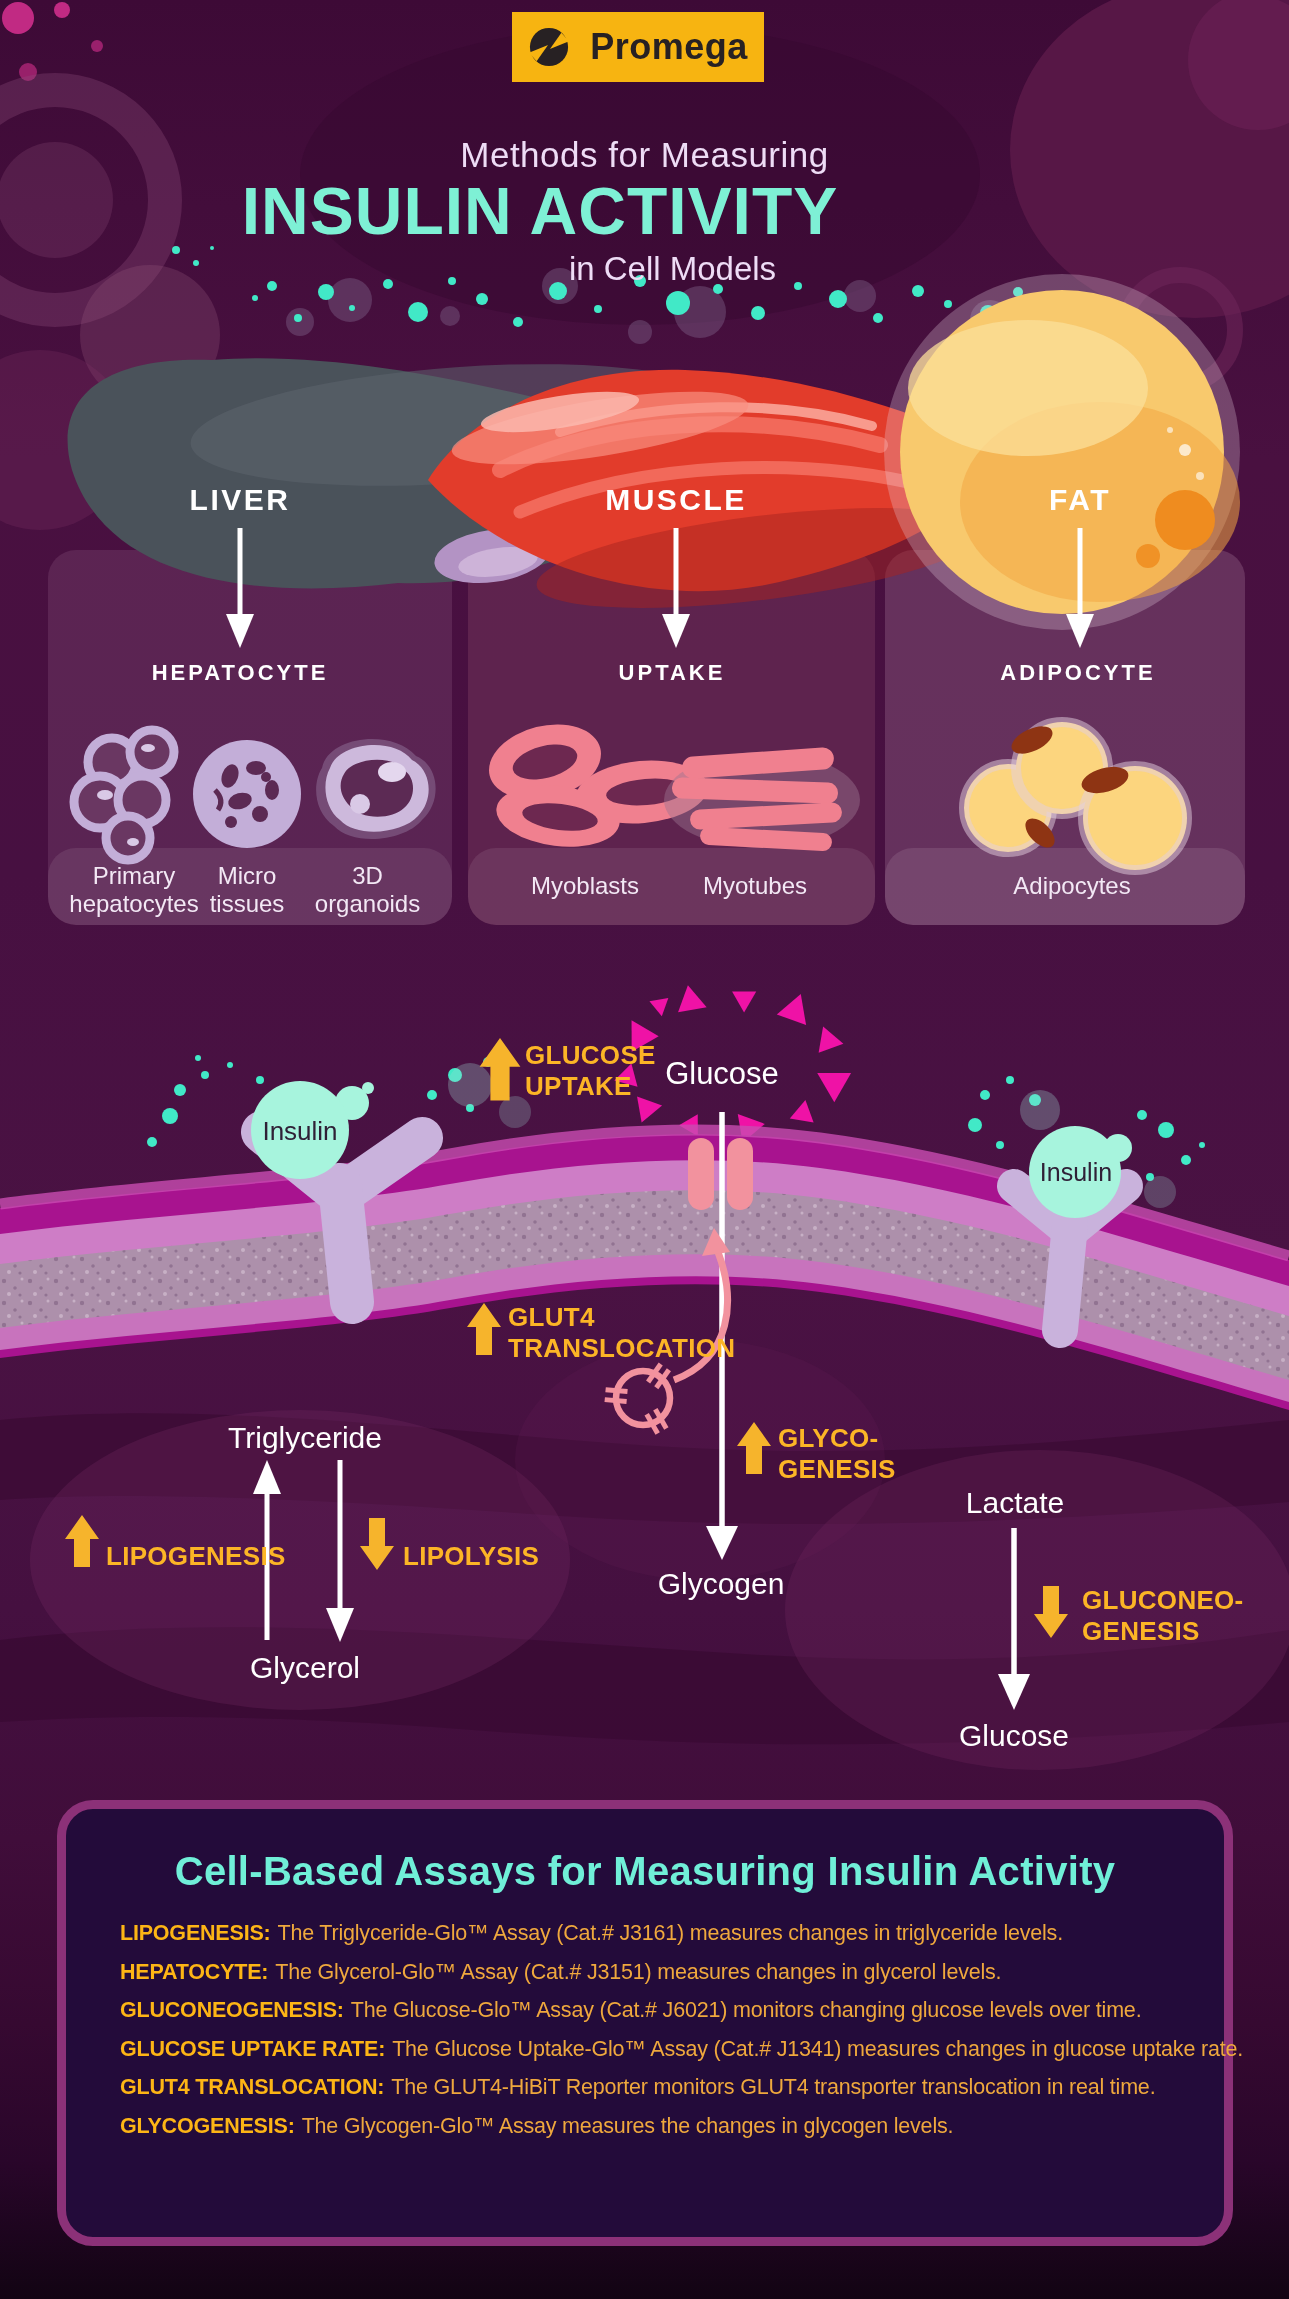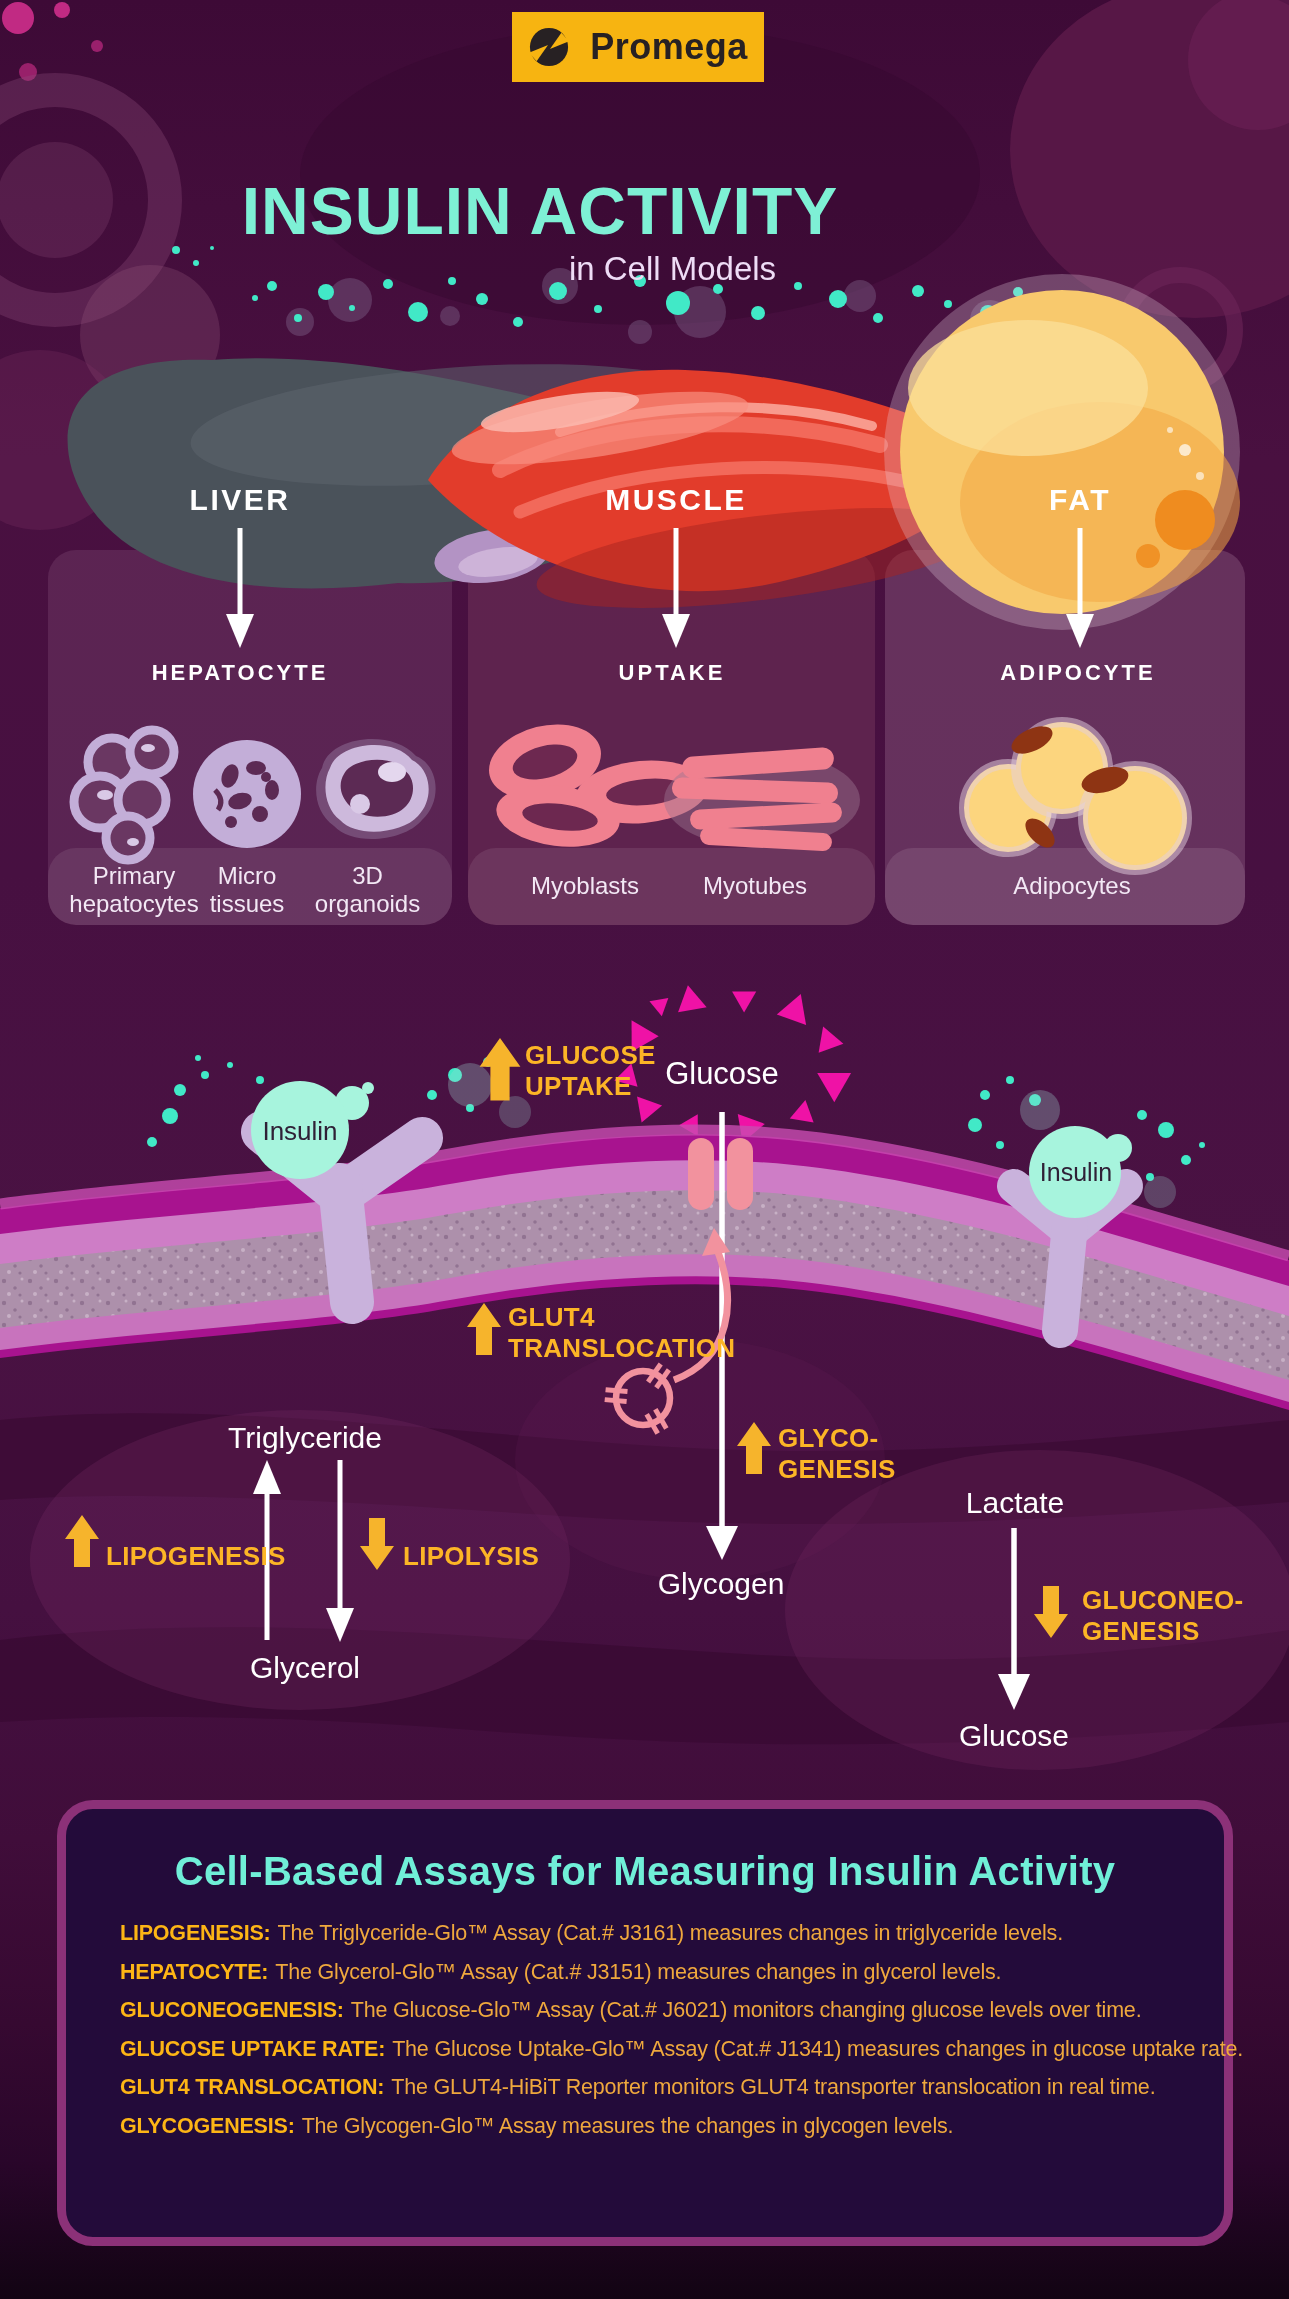--- a/index.html
+++ b/index.html
@@ -379,20 +379,21 @@
   </svg>
 
   <div class="abs logo-box" style="left:512px;top:12px;">
     <svg width="42" height="42" viewBox="-22 -22 44 44">
       <circle r="20" fill="#272123"></circle>
       <path d="M -21 6 L -1 -2 L -13 15 Z" fill="#f7b411"></path>
       <path d="M 21 -6 L 1 2 L 13 -15 Z" fill="#f7b411"></path>
     </svg>
     <span class="logo-text">Promega</span>
   </div>
+  <div class="abs ctr t-title1" style="left:0;width:1289px;top:135px;">Methods for Measuring</div>
   <div class="abs ctr t-title2" style="left:0;width:1080px;top:173px;">INSULIN ACTIVITY</div>
   <div class="abs ctr t-title3" style="left:0;width:1289px;top:250px;padding-left:28px;">in Cell Models</div>
 
   <div class="abs ctr t-organ" style="left:140px;width:200px;top:483px;">LIVER</div>
   <div class="abs ctr t-organ" style="left:576px;width:200px;top:483px;">MUSCLE</div>
   <div class="abs ctr t-organ" style="left:1020px;width:120px;top:483px;">FAT</div>
 
   <div class="abs ctr t-cellhead" style="left:90px;width:300px;top:660px;">HEPATOCYTE</div>
   <div class="abs ctr t-cellhead" style="left:522px;width:300px;top:660px;">UPTAKE</div>
   <div class="abs ctr t-cellhead" style="left:928px;width:300px;top:660px;">ADIPOCYTE</div>

